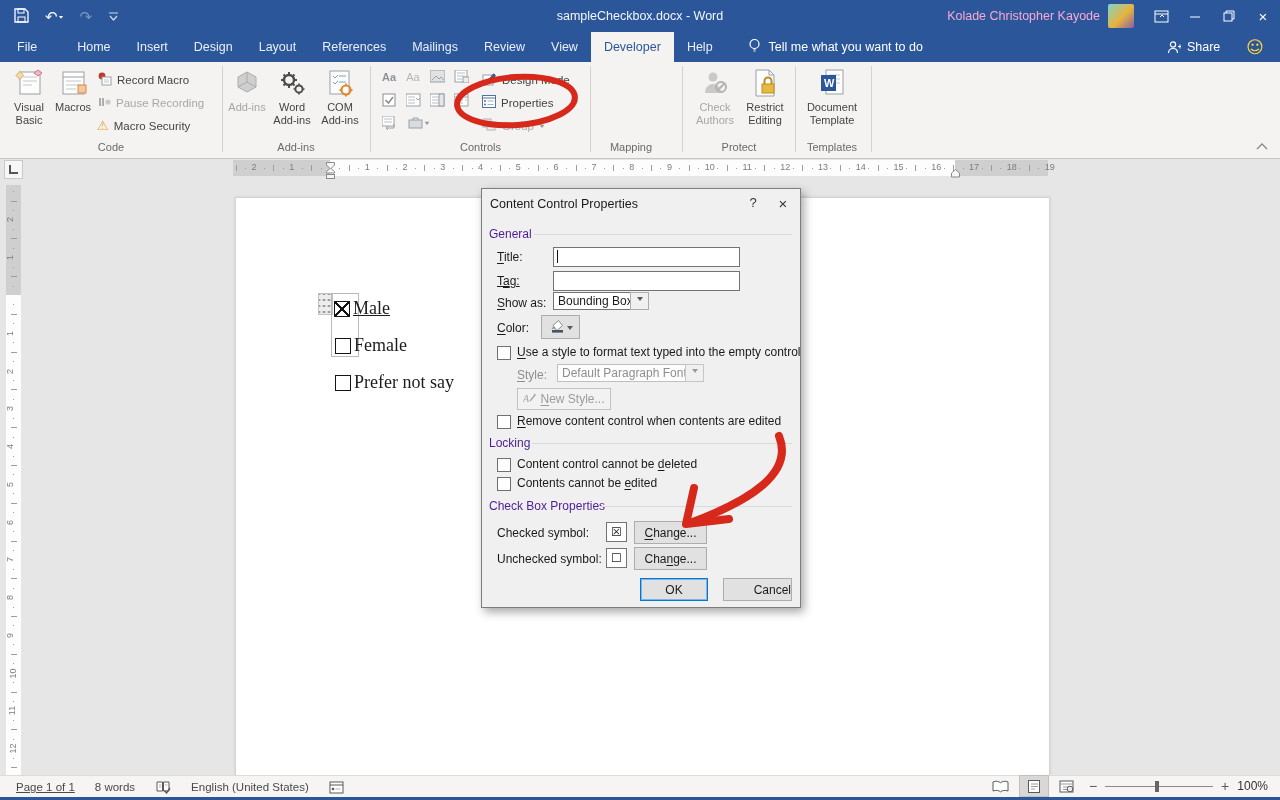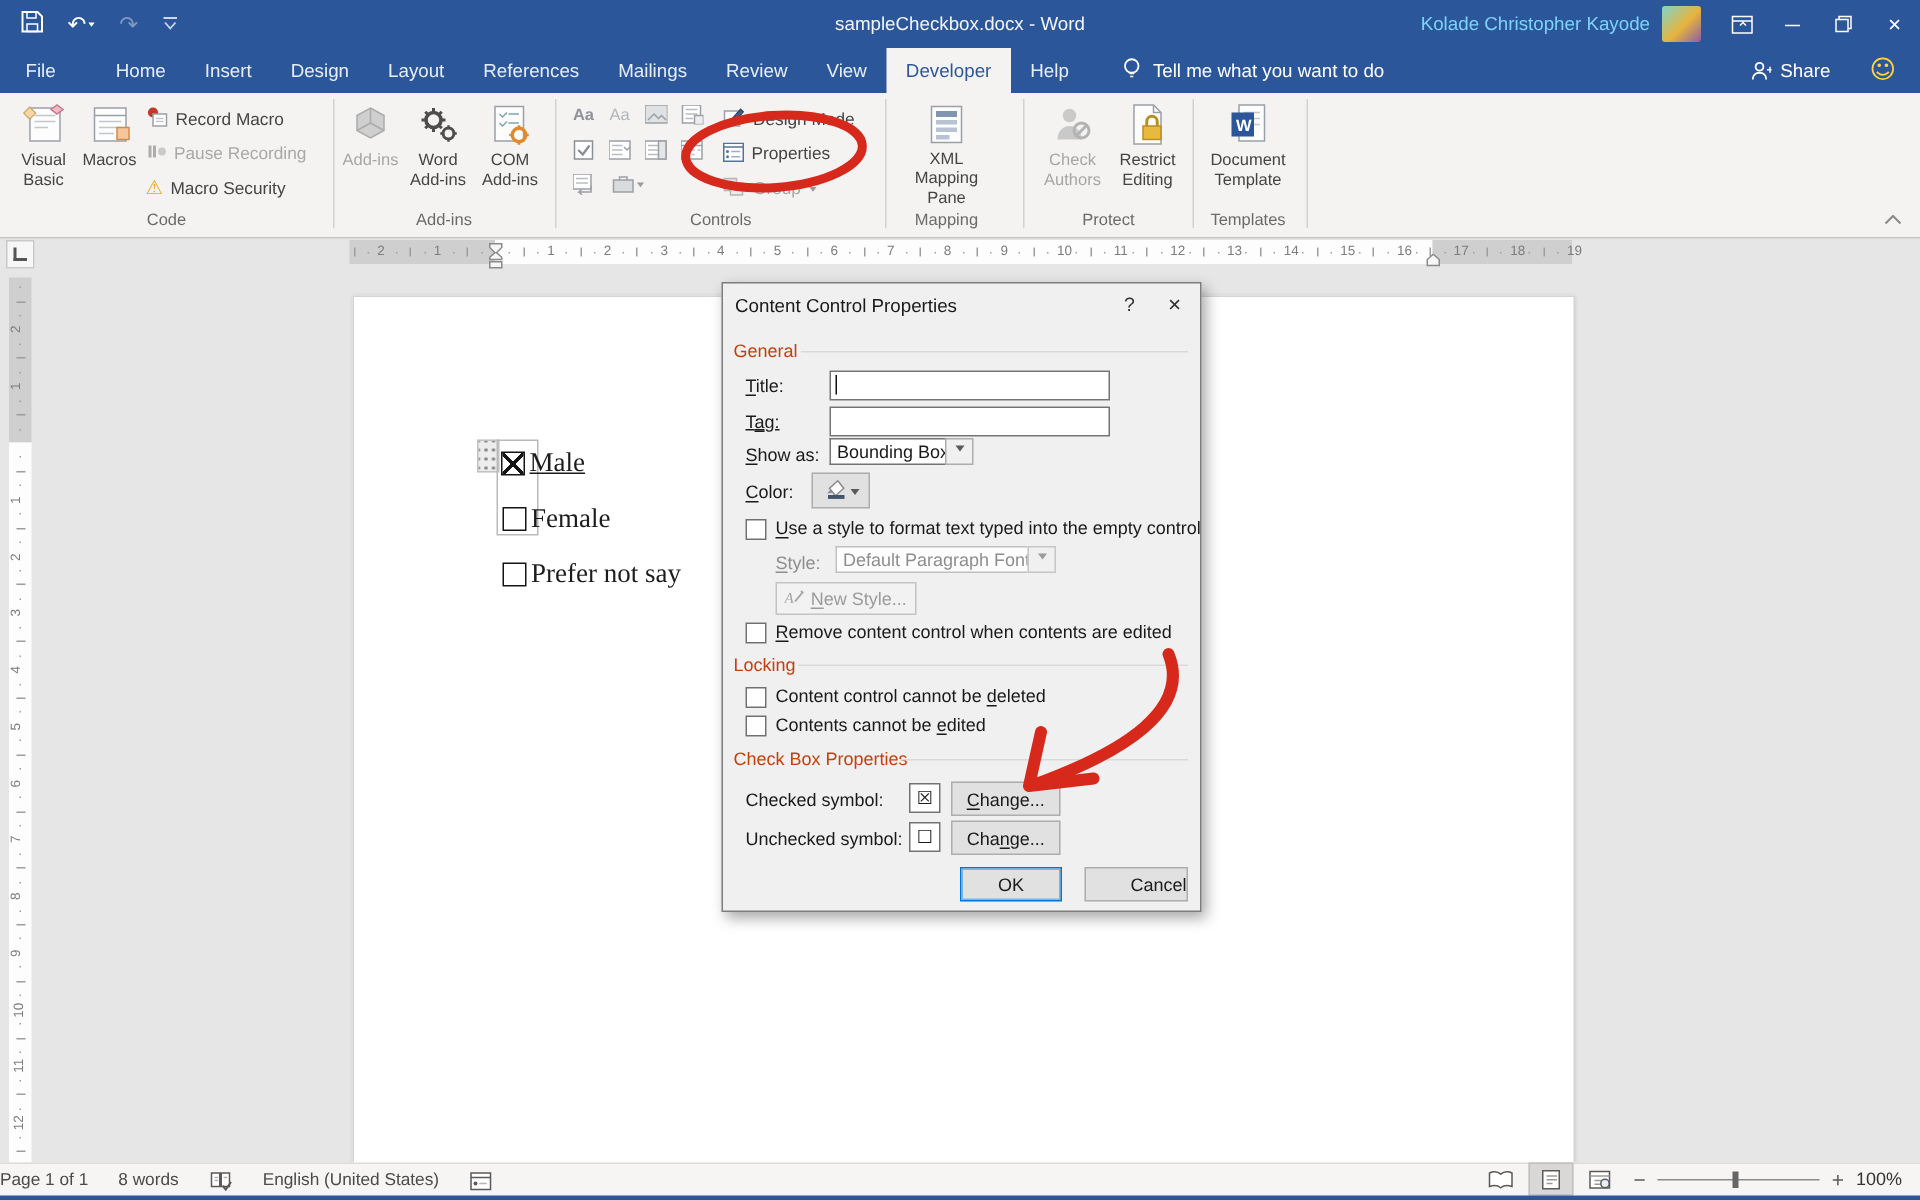--- a/index.html
+++ b/index.html
@@ -55,21 +55,21 @@
      linear-gradient(45deg, transparent 43%, #141414 43% 55%, transparent 55%),
      linear-gradient(-45deg, transparent 43%, #141414 43% 55%, transparent 55%);}
   .ccbox{position:absolute;border:1px solid #b9b9b9;background:transparent;}
   .cchandle{position:absolute;width:13px;height:20px;background:#ededed;border:1px solid #c2c2c2;
      background-image:radial-gradient(circle,#8a8a8a 1px,transparent 1.3px);
      background-size:5px 6px;background-position:2.5px 3px;}
   
   .dialog{position:absolute;left:481px;top:188px;width:318px;height:418px;background:#f0f0f0;border:1px solid #7d7d7d;box-shadow:3px 4px 9px rgba(0,0,0,.35);font-size:12px;color:#1a1a1a;}
   .dlg-title{position:absolute;left:8px;top:8px;font-size:12.5px;}
   .dlg-sys{position:absolute;top:6px;font-size:13px;color:#333;width:22px;text-align:center;cursor:default;}
-  .sect{position:absolute;font-size:12px;color:#c2410c;}
+  .sect{position:absolute;font-size:12px;color:#4c1d95;}
   .sectline{position:absolute;height:1px;background:#d9d9d9;}
   .dlg-label{position:absolute;font-size:12px;color:#1a1a1a;white-space:nowrap;}
   .dlg-label.dis{color:#8e8e8e;}
   .txtin{position:absolute;background:#fff;border:1px solid #737373;height:18px;}
   .caret{position:absolute;left:3px;top:2px;width:1px;height:13px;background:#111;}
   .combo{position:absolute;display:flex;height:18px;}
   .combo .fld{background:#fff;border:1px solid #737373;border-right:none;display:flex;align-items:center;padding:0 4px;font-size:12px;white-space:nowrap;}
   .combo .btn{width:17px;background:#f0f0f0;border:1px solid #adadad;display:flex;align-items:flex-start;justify-content:center;}
   .combo.dis .fld{border-color:#c0c0c0;color:#8e8e8e;background:#fdfdfd;}
   .combo.dis .btn{border-color:#c6c6c6;}
@@ -105,21 +105,21 @@
           </svg>
       </span>
       <span style="color:#fff;">↶<i class="carr" style="border-top-color:#fff;transform:scale(.7);"></i></span>
       <span style="color:#7e97c3;">↷</span>
       <span><svg width="11" height="11">
             <path d="M1 2 h9 M2 5 l3.5 4 3.5-4" stroke="#cdd8ea" fill="none" stroke-width="1.2"></path>
           </svg></span>
     </div>
     <div class="doc-title">sampleCheckbox.docx  -  Word</div>
     <div class="tb-right">
-      <span style="font-size:12.5px;color:#7dd3fc;">Kolade Christopher Kayode</span>
+      <span style="font-size:12.5px;color:#f9a8d4;">Kolade Christopher Kayode</span>
       <span class="avatar"></span>
       <span class="winbtn">
         <svg width="15" height="13">
             <rect x="1" y="1" width="13" height="11" fill="none" stroke="#fff"></rect>
             <path d="M1 4 h13 M6 7 l2-2 2 2" stroke="#fff" fill="none"></path>
           </svg>
       </span>
       <span class="winbtn">
           <svg width="11" height="11">
             <path d="M0 6 h10" stroke="#fff"></path>
@@ -329,32 +329,20 @@
       <span><svg width="15" height="13">
             <rect x="1" y="1" width="8" height="8" fill="#e3e3e3" stroke="#b5b5b5"></rect>
             <rect x="5" y="4" width="8" height="8" fill="#ececec" stroke="#b5b5b5"></rect>
           </svg></span>
       <span>Group</span>
       <i class="carr grey" style="transform:scale(.8);"></i>
     </div>
     <div class="grplabel" style="left:378px;width:205px;">Controls</div>
     <div class="vsep" style="left:590px;"></div>
 
-    <div class="bigbtn" style="left:598px;width:66px;">
-      <span class="ic">
-        <svg width="28" height="28">
-            <rect x="4" y="2" width="20" height="24" fill="#fdfdfd" stroke="#9aa0a6"></rect>
-            <rect x="7" y="5" width="14" height="4" fill="#8096b0"></rect>
-            <rect x="7" y="11" width="14" height="3" fill="#b7c3d2"></rect>
-            <rect x="7" y="16" width="14" height="3" fill="#b7c3d2"></rect>
-            <rect x="7" y="21" width="9" height="3" fill="#b7c3d2"></rect>
-          </svg>
-      </span>
-      <span>XML Mapping Pane</span>
-    </div>
     <div class="grplabel" style="left:596px;width:70px;">Mapping</div>
     <div class="vsep" style="left:682px;"></div>
 
     <div class="bigbtn dis" style="left:690px;width:50px;">
       <span class="ic">
         <svg width="28" height="28">
             <circle cx="12" cy="8" r="4.5" fill="#c9c9c9"></circle>
             <path d="M4 24 c0-6 4-9 8-9 s8 3 8 9" fill="#c9c9c9"></path>
             <circle cx="20" cy="18" r="5" fill="none" stroke="#b3b3b3" stroke-width="2"></circle>
             <path d="M16.5 21.5 l7-7" stroke="#b3b3b3" stroke-width="2"></path>
@@ -681,21 +669,21 @@
       </div>
   </div>
 
   <svg class="annot">
     <ellipse cx="516" cy="101" rx="59" ry="24" transform="rotate(-4 516 101)" fill="none" stroke="#d7281c" stroke-width="6" stroke-linecap="round"></ellipse>
     <path d="M 779 436 C 794 473 750 501 690 523" fill="none" stroke="#d7281c" stroke-width="8" stroke-linecap="round"></path>
     <path d="M 686 524 L 694 488 M 686 524 L 729 519" fill="none" stroke="#d7281c" stroke-width="8" stroke-linecap="round"></path>
   </svg>
 
   <div class="statusbar">
-    <span class="sb-item" style="padding-left:0;">Page 1 of 1</span>
+    <span class="sb-item" style="padding-left:16px;text-decoration:underline;">Page 1 of 1</span>
     <span class="sb-item">8 words</span>
     <span class="sb-item">
       <svg width="16" height="14">
           <path d="M2 2 h5.5 v9 H2 z M8.5 2 H14 v9 H8.5 z" fill="#fff" stroke="#5a5a5a"></path>
           <path d="M4 5 h2.5 M4 7 h2.5 M10 5 h2.5" stroke="#b5b5b5"></path>
           <path d="M9.5 10.5 l2 2.5 3.5-5" stroke="#5a5a5a" fill="none" stroke-width="1.4"></path>
         </svg>
     </span>
     <span class="sb-item">English (United States)</span>
     <span class="sb-item">

